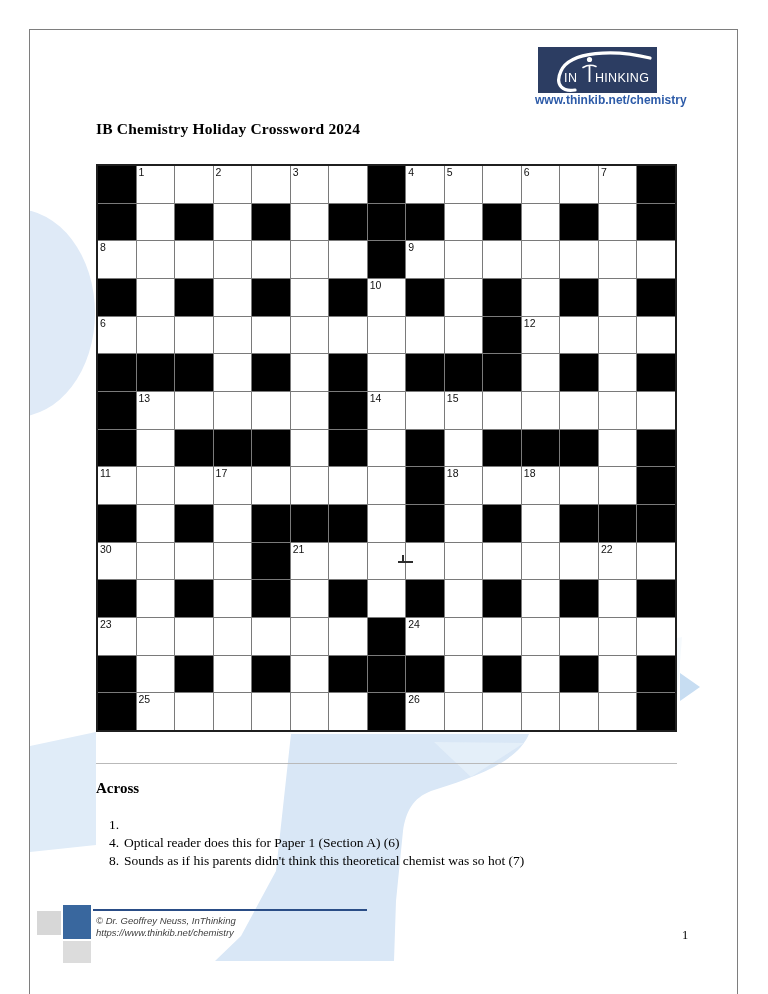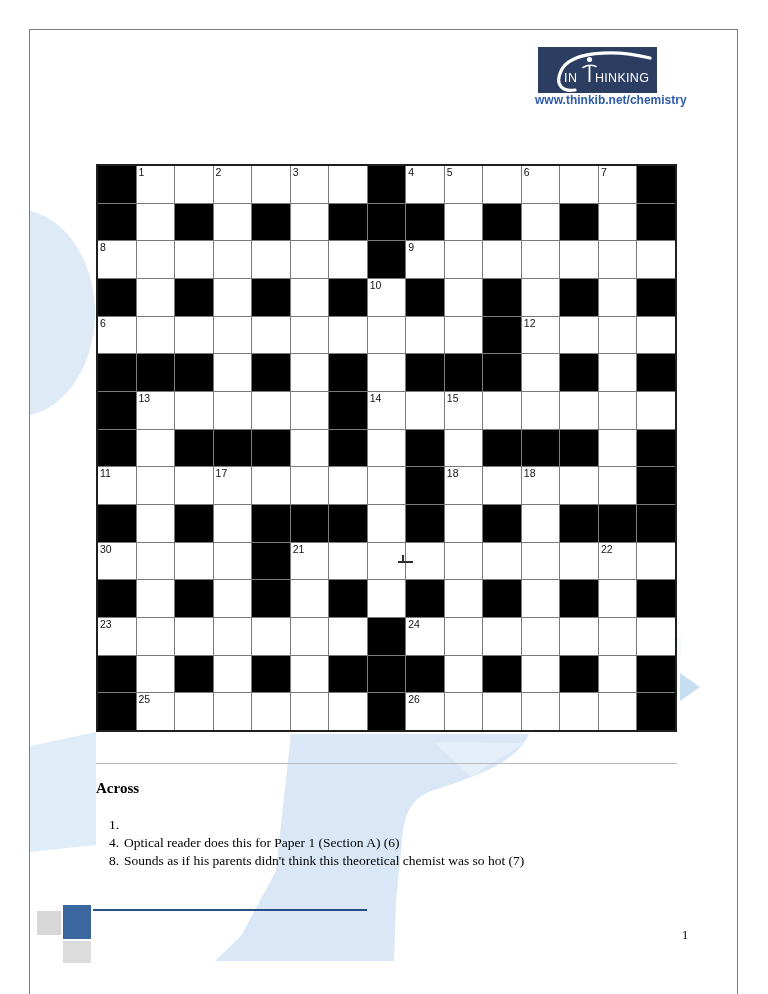--- a/index.html
+++ b/index.html
@@ -74,20 +74,21 @@
     <text x="26" y="35" fill="#ffffff" font-family="Liberation Sans, sans-serif" font-size="12.5" letter-spacing="0.5">IN</text>
     <g>
       <circle cx="51.5" cy="12.5" r="2.6" fill="#ffffff"></circle>
       <path d="M 45,20.5 Q 51.5,16.5 58,19.5" fill="none" stroke="#ffffff" stroke-width="1.6" stroke-linecap="round"></path>
       <line x1="51.5" y1="18" x2="51.5" y2="35" stroke="#ffffff" stroke-width="1.8"></line>
     </g>
     <text x="57" y="35" fill="#ffffff" font-family="Liberation Sans, sans-serif" font-size="12.5" letter-spacing="0.3">HINKING</text>
   </svg>
   <div class="layer logo-url">www.thinkib.net/chemistry</div>
 
+  <div class="layer title">IB Chemistry Holiday Crossword 2024</div>
 
   <div class="layer grid">
       <div class="cell b"></div>
       <div class="cell w">
         <span class="num">1</span>
       </div>
       <div class="cell w"></div>
       <div class="cell w">
         <span class="num">2</span>
       </div>
@@ -377,15 +378,19 @@
     <div class="clue">
       <span class="clue-num">8.</span>
       <span>Sounds as if his parents didn't think this theoretical chemist was so hot (7)</span>
     </div>
   </div>
 
   <div class="layer sq1"></div>
   <div class="layer sq2"></div>
   <div class="layer sq3"></div>
   <div class="layer foot-line"></div>
+  <div class="layer foot-text">
+    <div>© Dr. Geoffrey Neuss, InThinking</div>
+    <div>https://www.thinkib.net/chemistry</div>
+  </div>
   <div class="layer pagenum">1</div>
 
 </div>
 
 </body></html>

